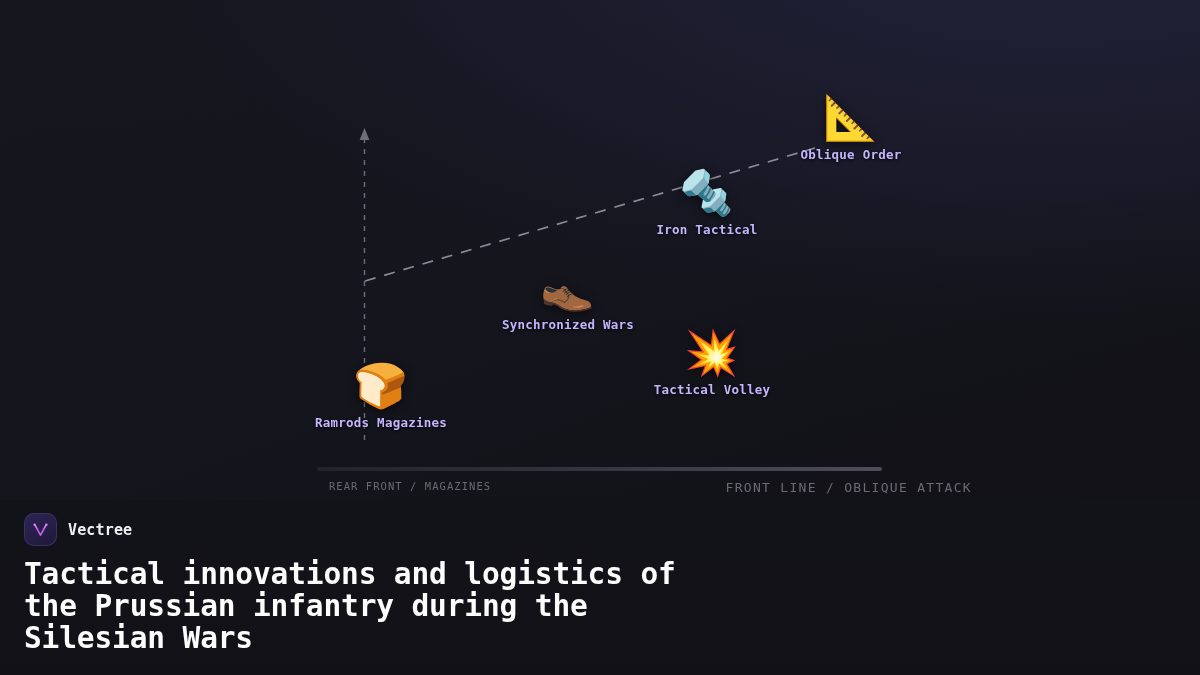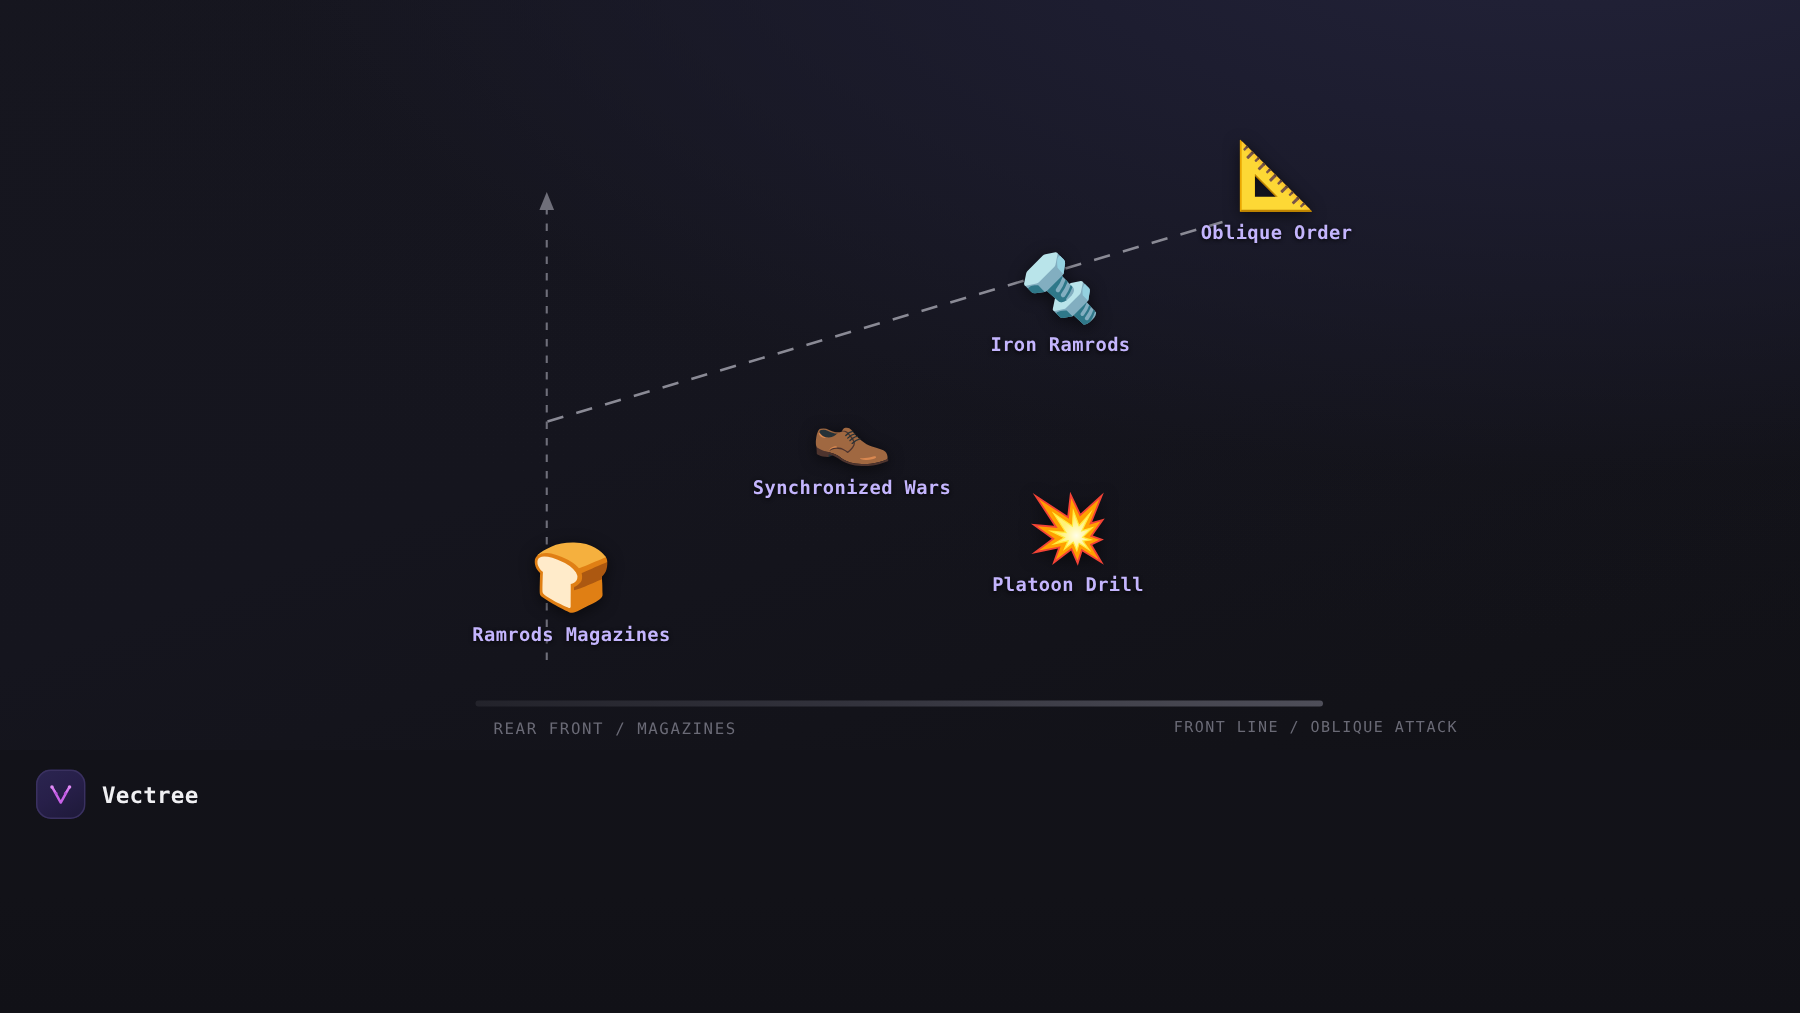--- a/index.html
+++ b/index.html
@@ -55,21 +55,21 @@
     position:absolute; left:317px; top:467px; width:565px; height:4px;
     border-radius:2px;
     background:linear-gradient(90deg,#23232b 0%,#33333d 45%,#44444e 78%,#4e4e59 100%);
   }
   #axis-caption-left{
     position:absolute; left:329px; top:480px;
     font-size:10.5px; letter-spacing:.1em; color:#6a6a76; white-space:nowrap;
   }
   #axis-caption-right{
     position:absolute; right:228px; top:480px;
-    font-size:10px; letter-spacing:.1em; color:#6a6a76; white-space:nowrap;
+    font-size:13px; letter-spacing:.1em; color:#6a6a76; white-space:nowrap;
     text-align:center;
   }
 
   
   #footer{
     position:absolute; left:0; top:500px; width:1144px; height:175px;
     padding:13px 24px 0 24px;
   }
   #brand-row{ display:flex; align-items:center; gap:11px; }
   #brand-logo{
@@ -115,25 +115,25 @@
       <div class="node" style="left: 381px; top: 364px;">
         <div class="node-icon">🍞</div>
         <div class="node-label">Ramrods Magazines</div>
       </div>
       <div class="node" style="left: 568px; top: 266px;">
         <div class="node-icon">👞</div>
         <div class="node-label">Synchronized Wars</div>
       </div>
       <div class="node" style="left: 712px; top: 331px;">
         <div class="node-icon">💥</div>
-        <div class="node-label">Platoon Drill</div>
+        <div class="node-label">Tactical Volley</div>
       </div>
       <div class="node" style="left: 707px; top: 171px;">
         <div class="node-icon">🔩</div>
-        <div class="node-label">Iron Ramrods</div>
+        <div class="node-label">Iron Tactical</div>
       </div>
       <div class="node" style="left: 851px; top: 96px;">
         <div class="node-icon">📐</div>
         <div class="node-label">Oblique Order</div>
       </div>
     </div>
 
   <div id="axis-bar" style="background: linear-gradient(90deg, rgb(35, 35, 43) 0%, rgb(51, 51, 61) 45%, rgb(68, 68, 78) 78%, rgb(78, 78, 89) 100%);"></div>
   <div id="axis-caption-left">REAR FRONT / MAGAZINES</div>
   <div id="axis-caption-right">FRONT LINE / OBLIQUE ATTACK</div>
@@ -148,14 +148,17 @@
         <path d="M19 6.5 L16.4 10.4" fill="none" stroke="#d77bf0" stroke-width="1.5" stroke-linecap="round"></path>
         <circle cx="4.6" cy="5.9" r="1.5" fill="#e08cf5"></circle>
         <circle cx="19.4" cy="5.9" r="1.5" fill="#e08cf5"></circle>
         <circle cx="8.2" cy="11.1" r="1.1" fill="#b653da"></circle>
         <circle cx="15.8" cy="11.1" r="1.1" fill="#b653da"></circle>
       </svg>
     </div>
     <div id="brand-name">Vectree</div>
   </div>
 
+  <div id="headline">Tactical innovations and logistics of
+the Prussian infantry during the
+Silesian Wars</div>
 
 </div>
 
 </body></html>

